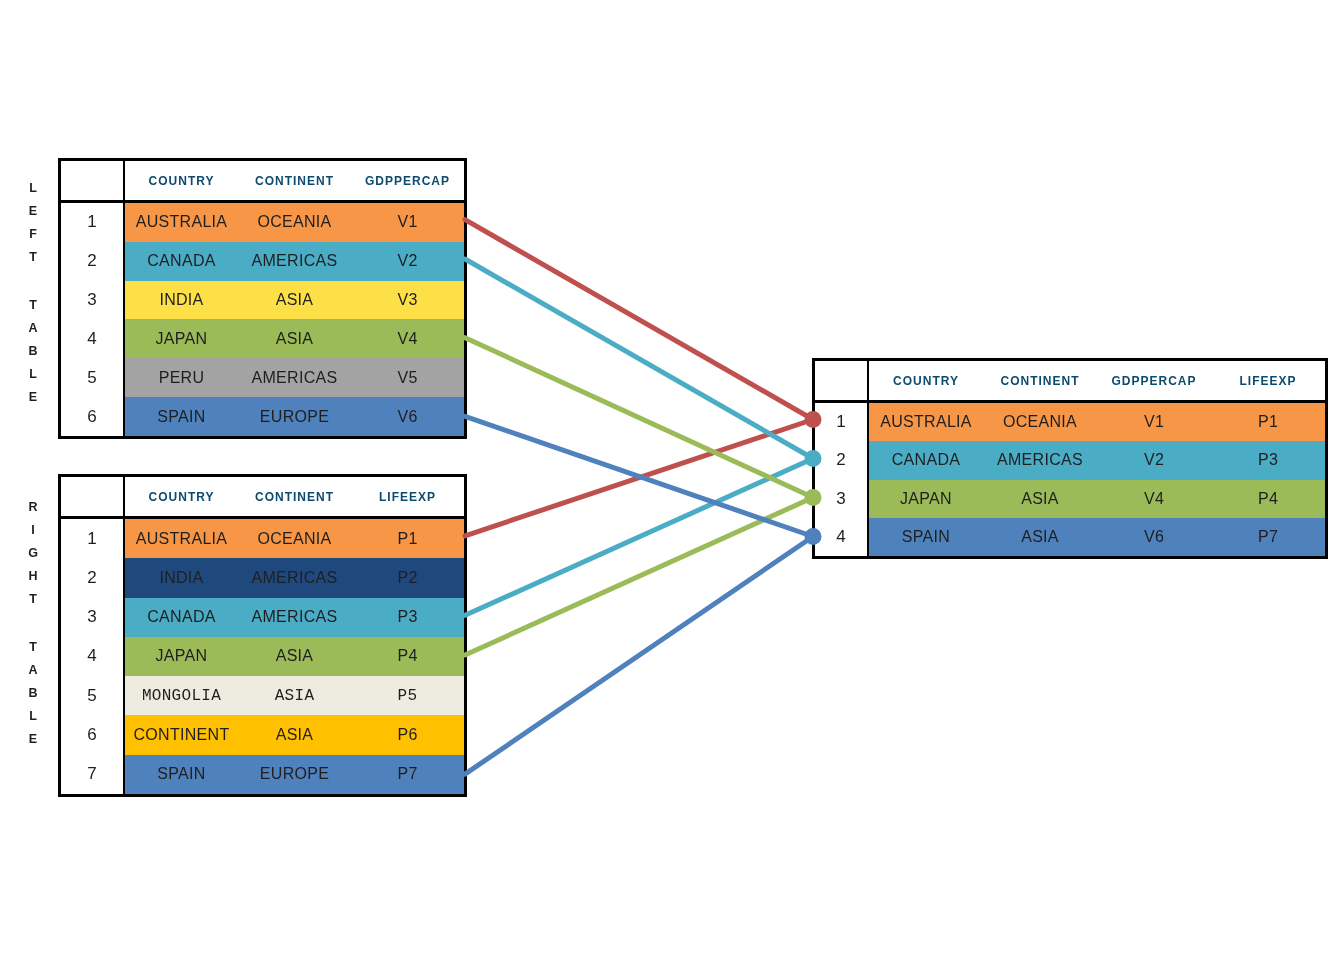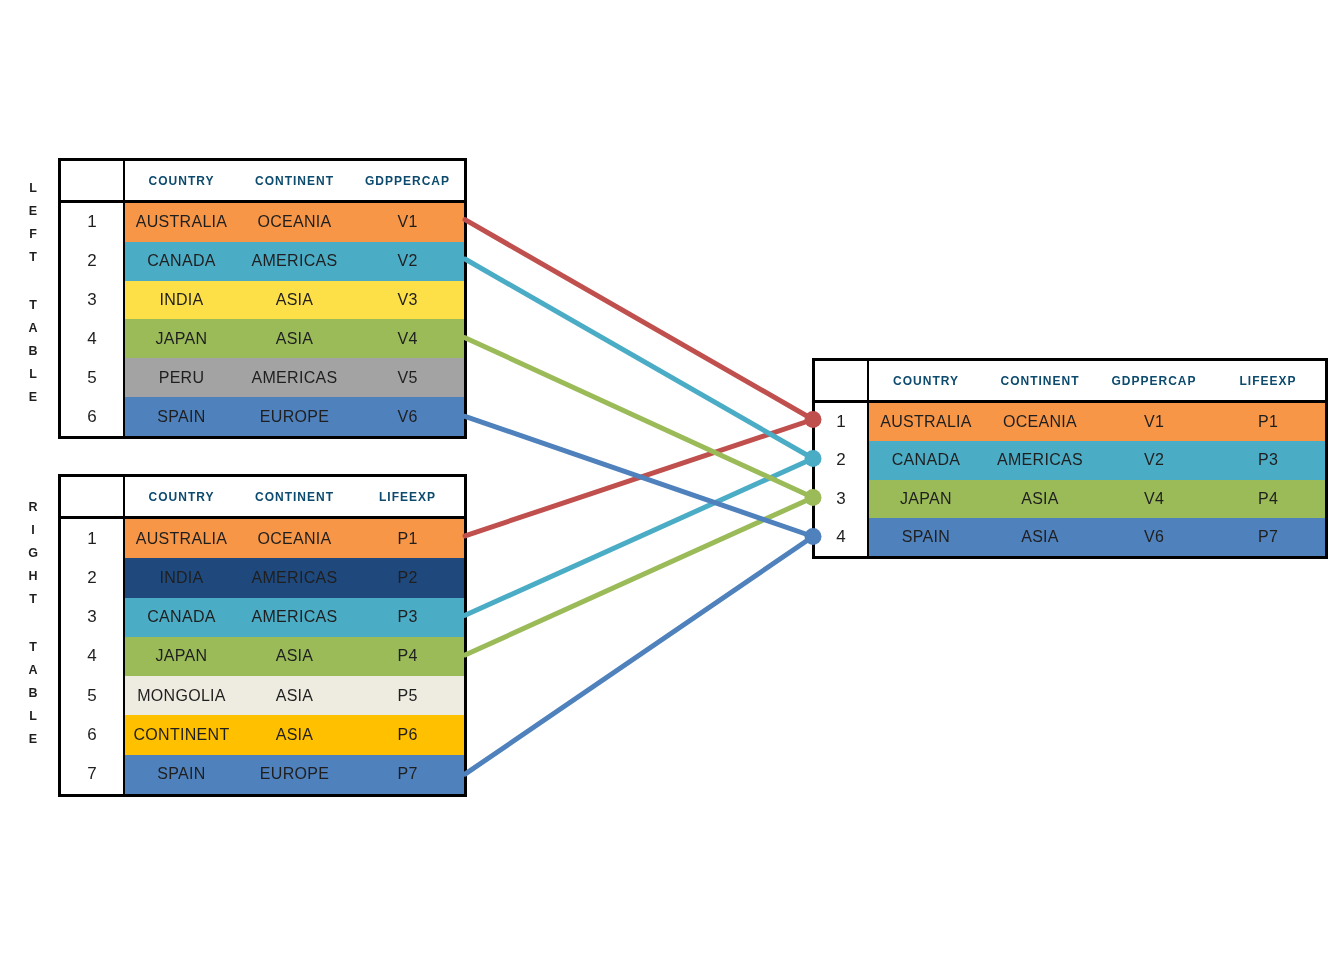--- a/index.html
+++ b/index.html
@@ -217,21 +217,21 @@
       <div class="trow">
         <div class="numcell" style="width: 64px;">4</div>
         <div class="cells" style="background: rgb(155, 187, 89);">
           <div class="cell">JAPAN</div>
           <div class="cell">ASIA</div>
           <div class="cell">P4</div>
         </div>
       </div>
       <div class="trow">
         <div class="numcell" style="width: 64px;">5</div>
-        <div class="cells" style="background: rgb(238, 236, 225);">
+        <div class="cells" style="background: rgb(238, 236, 225); font-family: Liberation Mono, monospace;">
           <div class="cell">MONGOLIA</div>
           <div class="cell">ASIA</div>
           <div class="cell">P5</div>
         </div>
       </div>
       <div class="trow">
         <div class="numcell" style="width: 64px;">6</div>
         <div class="cells" style="background: rgb(255, 192, 0);">
           <div class="cell">CONTINENT</div>
           <div class="cell">ASIA</div>

